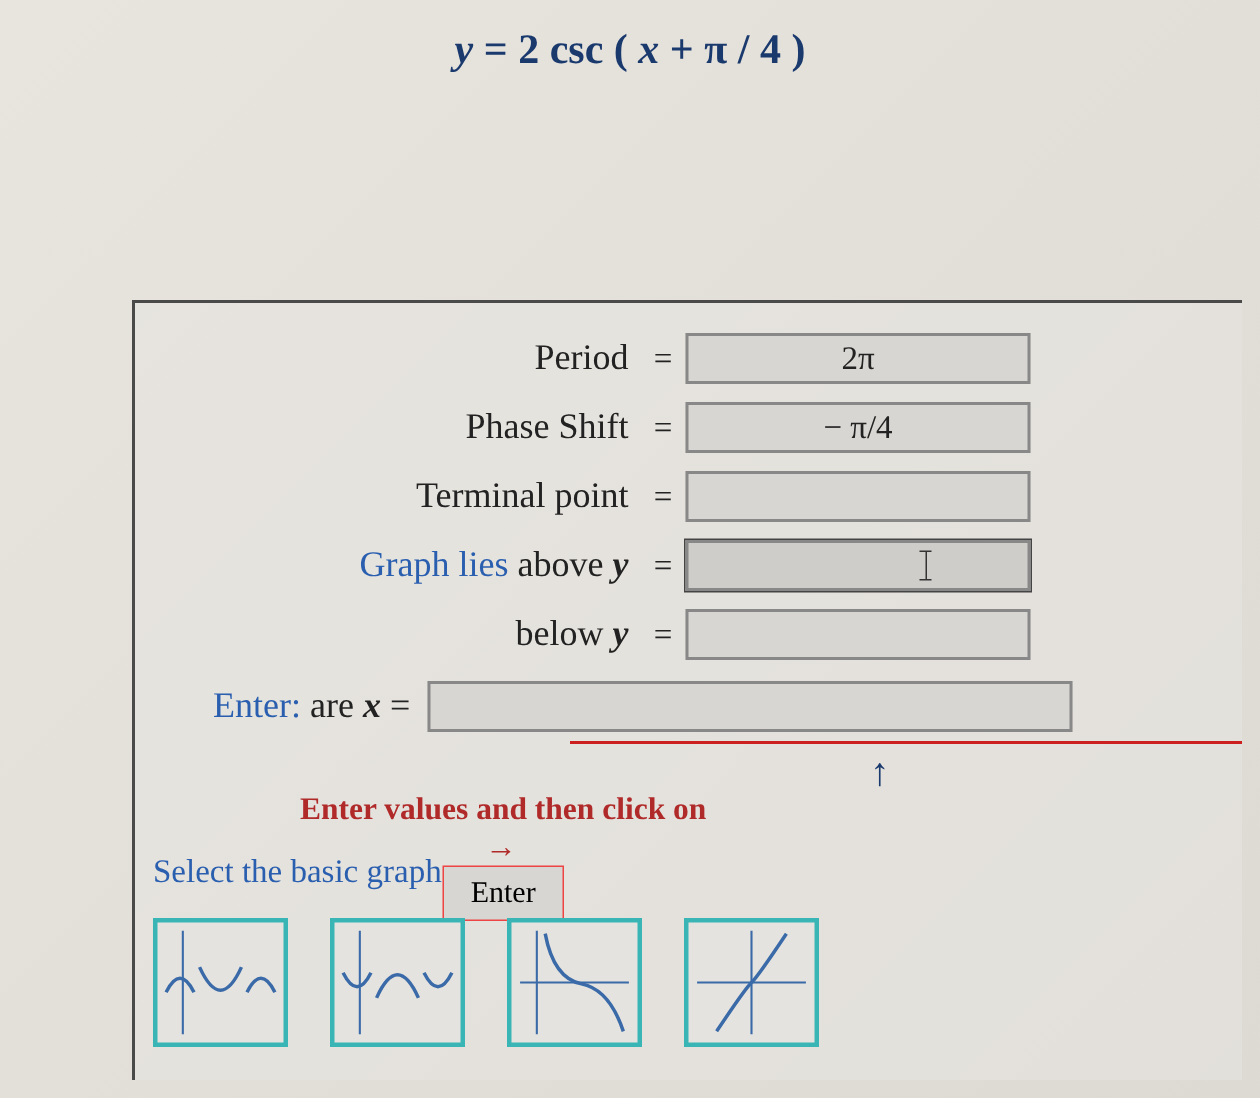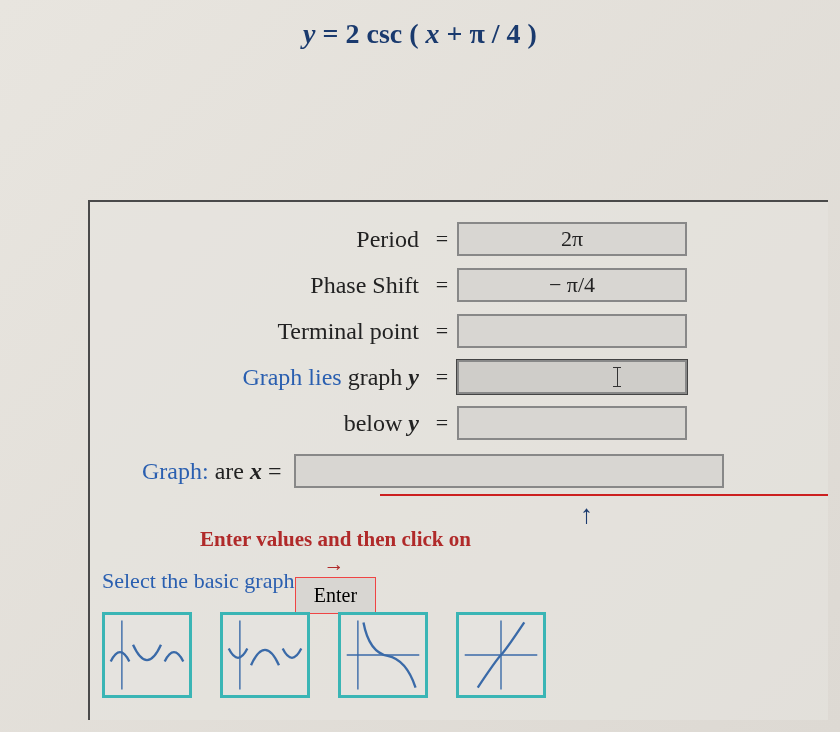--- a/index.html
+++ b/index.html
@@ -208,21 +208,21 @@
     <div class="label">Terminal point</div>
     <div class="eq">=</div>
     <div class="input-box">
       <span></span>
     </div>
   </div>
 
   <div class="row">
     <div class="label">
       <span class="blue">Graph lies</span>
-      <span>graph</span>
+      <span>above</span>
       <span class="var">y</span>
     </div>
     <div class="eq">=</div>
     <div class="input-box active">
       <span class="cursor-mark" style="margin-left:90px;"></span>
     </div>
   </div>
 
   <div class="row">
     <div class="label">
@@ -230,21 +230,21 @@
       <span class="var">y</span>
     </div>
     <div class="eq">=</div>
     <div class="input-box">
       <span></span>
     </div>
   </div>
 
   <div class="asym-row">
     <div class="asym-label">
-      <span class="blue">Graph:</span>
+      <span class="blue">Enter:</span>
       <span>are</span>
       <span class="var">x</span>
       <span> =</span>
     </div>
     <div class="asym-input"></div>
   </div>
 
   <div class="red-line"></div>
   <div class="arrow-up">↑</div>
 

